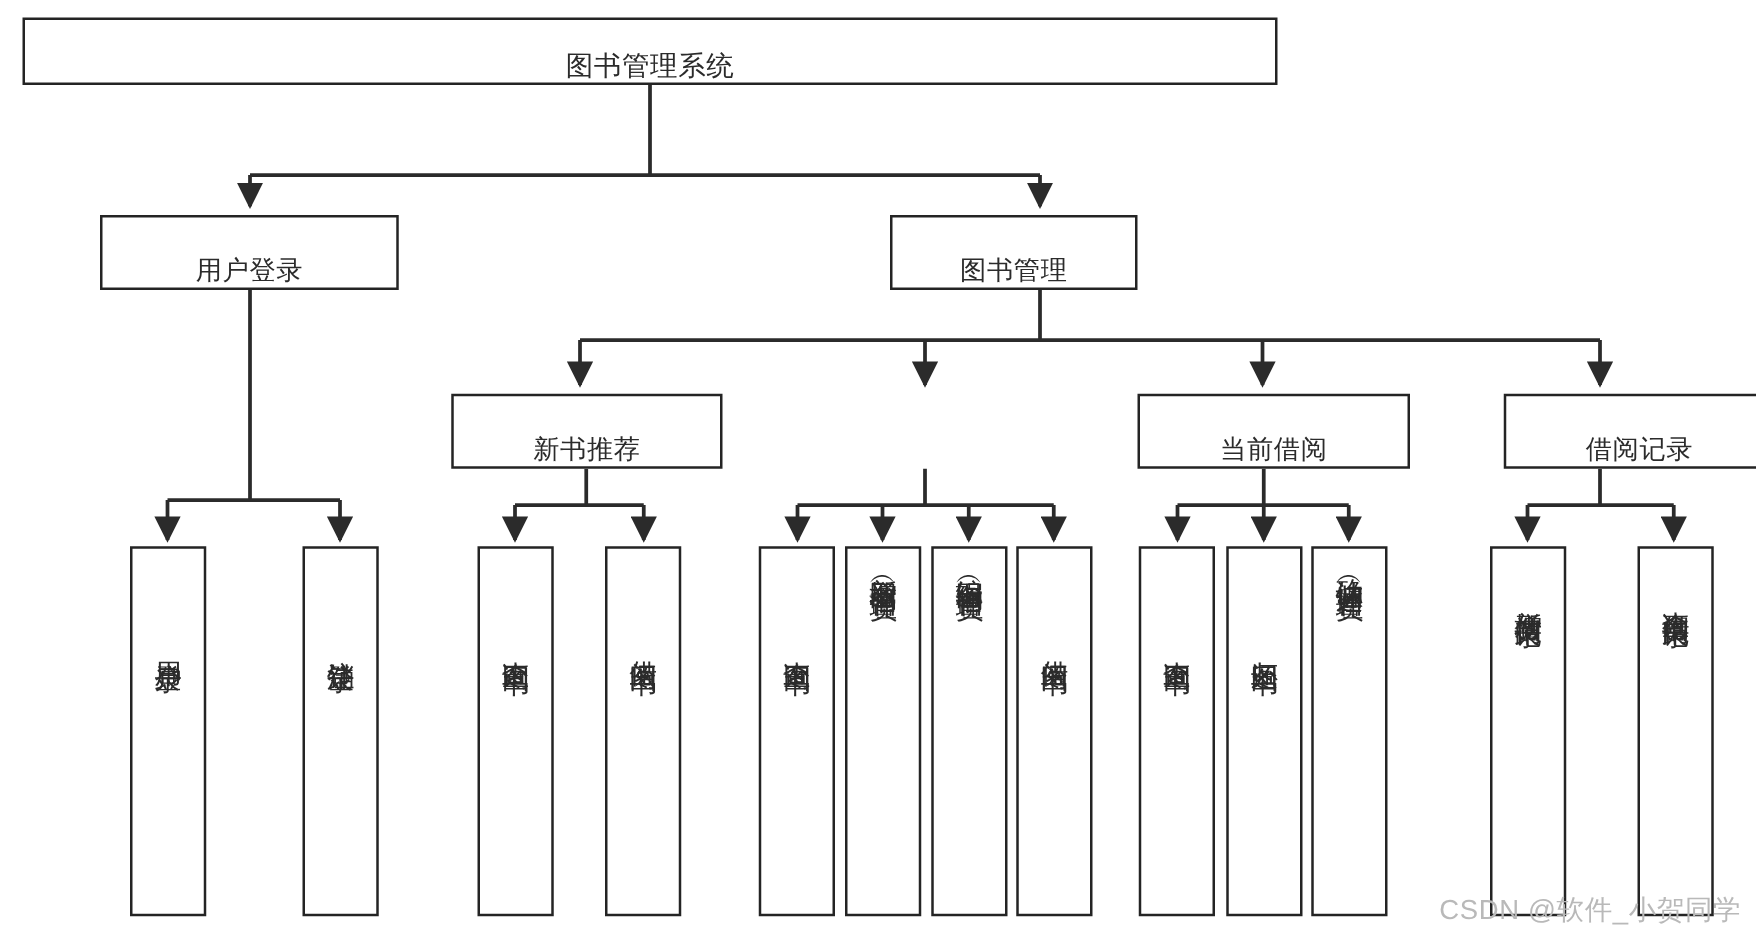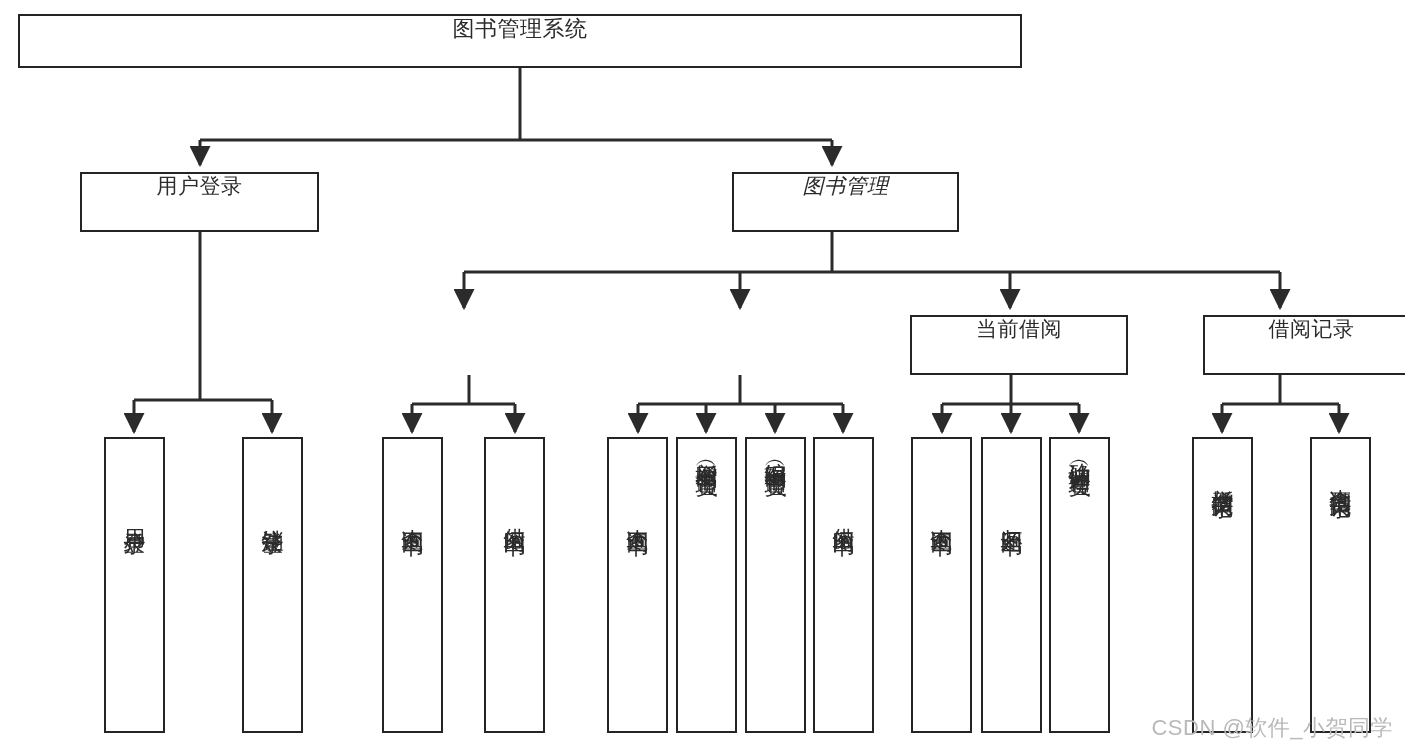--- a/index.html
+++ b/index.html
@@ -25,21 +25,21 @@
     width: 1405px;
     height: 747px;
     pointer-events: none;
   }
   .node {
     position: absolute;
     box-sizing: border-box;
     background: #ffffff;
     border: 2px solid #242424;
     display: flex;
-    align-items: flex-start;
+    align-items: flex-end;
     justify-content: center;
     color: #2b2b2b;
     z-index: 2;
   }
   .node .lbl {
     display: block;
     line-height: 1.18;
     white-space: pre;
     text-align: center;
   }
@@ -126,24 +126,27 @@
     </g>
   </svg>
 
   <div class="node horiz root" style="left:18px; top:14px; width:1004px; height:54px;">
     <span class="lbl">图书管理系统</span>
   </div>
 
   <div class="node horiz" style="left:80px; top:172px; width:239px; height:60px;">
     <span class="lbl">用户登录</span>
   </div>
-  <div class="node horiz" style="left:732px; top:172px; width:227px; height:60px;font-style:italic;">
+  <div class="node horiz" style="left:712px; top:172px; width:198px; height:60px;">
     <span class="lbl">图书管理</span>
   </div>
 
+  <div class="node horiz" style="left:361px; top:315px; width:217px; height:60px;">
+    <span class="lbl">新书推荐</span>
+  </div>
   <div class="node horiz" style="left:910px; top:315px; width:218px; height:60px;">
     <span class="lbl">当前借阅</span>
   </div>
   <div class="node horiz" style="left:1172px; top:315px; width:217px; height:60px;margin-left:31px;">
     <span class="lbl">借阅记录</span>
   </div>
 
   <div class="node vert" style="left:104px; top:437px; width:61px; height:296px; padding-top:72px;">
     <span class="lbl">用户登录</span>
   </div>

